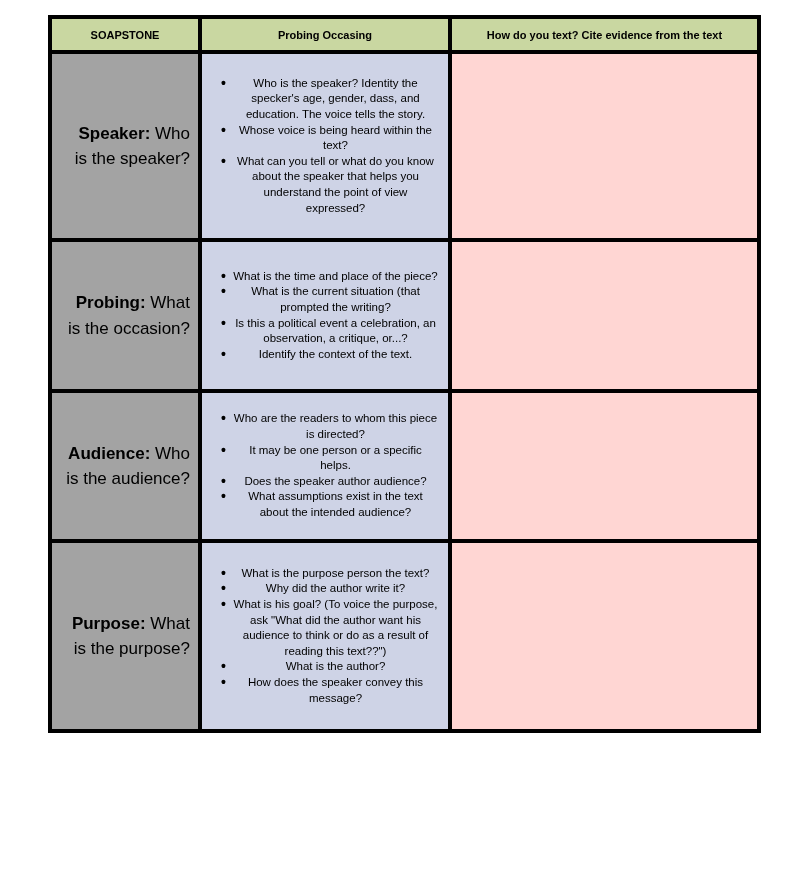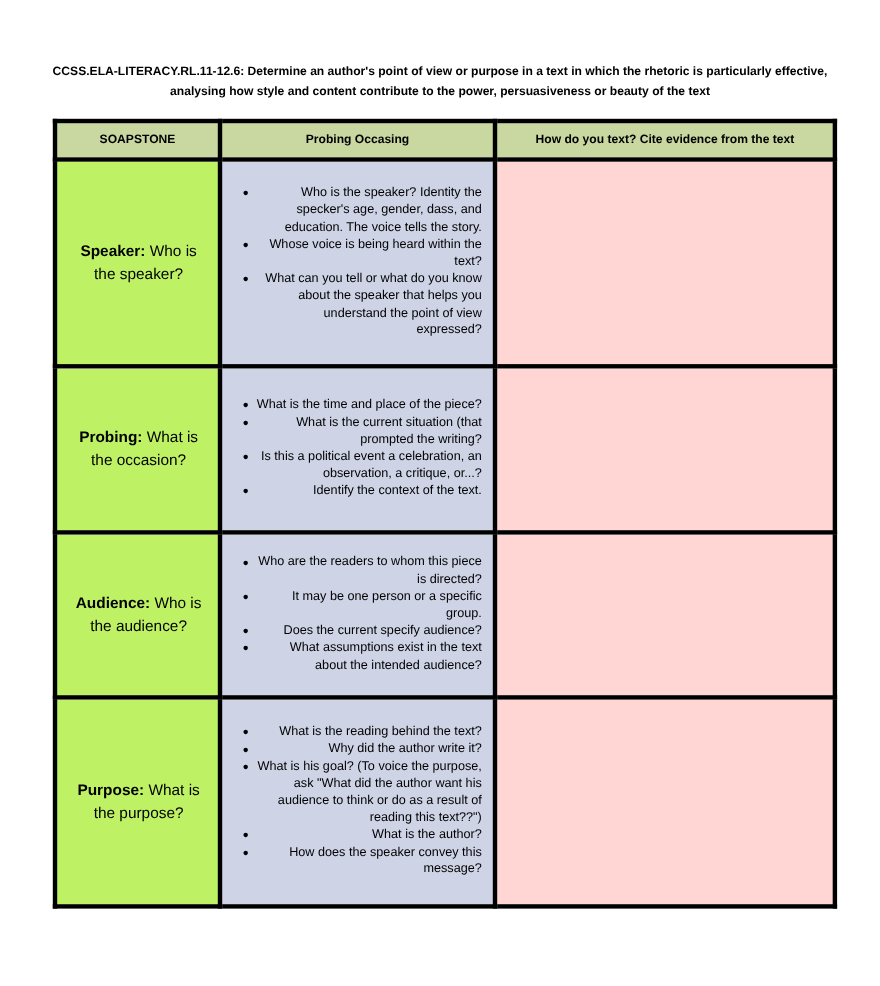--- a/index.html
+++ b/index.html
@@ -42,61 +42,60 @@
   tr.row-2 { height: 150px; }
   tr.row-3 { height: 190px; }
   th.hdr {
     background: #c9d7a1;
     font-size: 11px;
     font-weight: bold;
     text-align: center;
     padding: 2px 4px;
   }
   td.cell-term {
-    background: #bef264;
-    font-size: 14px;
+    background: #a3a3a3;
+    font-size: 17px;
     line-height: 1.5;
     padding: 4px 8px 4px 10px;
-    text-align: center;
+    text-align: right;
   }
   td.cell-term strong { font-weight: bold; }
   td.cell-questions {
     background: #ced3e6;
     padding: 4px 6px 4px 8px;
   }
   td.cell-evidence {
     background: #ffd6d3;
   }
   ul.pq {
     margin: 0;
     padding: 0 4px 0 12px;
     list-style: none;
   }
   ul.pq li {
     position: relative;
     padding-left: 11px;
     font-size: 11.5px;
     line-height: 1.36;
-    text-align: right;
+    text-align: center;
   }
   ul.pq li::before {
     content: "\2022";
     position: absolute;
     left: -1px;
     top: -2px;
     font-size: 14px;
     font-weight: bold;
   }
 </style>
 </head>
 <body>
 
 <div>
 
-  <p class="standard">CCSS.ELA-LITERACY.RL.11-12.6: Determine an author's point of view or purpose in a text in which the rhetoric is particularly effective, analysing how style and content contribute to the power, persuasiveness or beauty of the text</p>
 
 
   <table class="organizer">
     <colgroup>
       <col style="width:150px">
       <col style="width:250px">
       <col style="width:309px">
     </colgroup>
     <thead>
       <tr class="header-row">
@@ -139,36 +138,36 @@
       </tr>
 
       <tr class="row-2">
         <td class="cell-term">
           <strong>Audience:</strong>
           <span>Who is the audience?</span>
         </td>
         <td class="cell-questions">
           <ul class="pq">
             <li>Who are the readers to whom this piece is directed?</li>
-            <li>It may be one person or a specific group.</li>
-            <li>Does the current specify audience?</li>
+            <li>It may be one person or a specific helps.</li>
+            <li>Does the speaker author audience?</li>
             <li>What assumptions exist in the text about the intended audience?</li>
           </ul>
         </td>
         <td class="cell-evidence"></td>
       </tr>
 
       <tr class="row-3">
         <td class="cell-term">
           <strong>Purpose:</strong>
           <span>What is the purpose?</span>
         </td>
         <td class="cell-questions">
           <ul class="pq">
-            <li>What is the reading behind the text?</li>
+            <li>What is the purpose person the text?</li>
             <li>Why did the author write it?</li>
             <li>What is his goal? (To voice the purpose, ask "What did the author want his audience to think or do as a result of reading this text??")</li>
             <li>What is the author?</li>
             <li>How does the speaker convey this message?</li>
           </ul>
         </td>
         <td class="cell-evidence"></td>
       </tr>
 
     </tbody>

